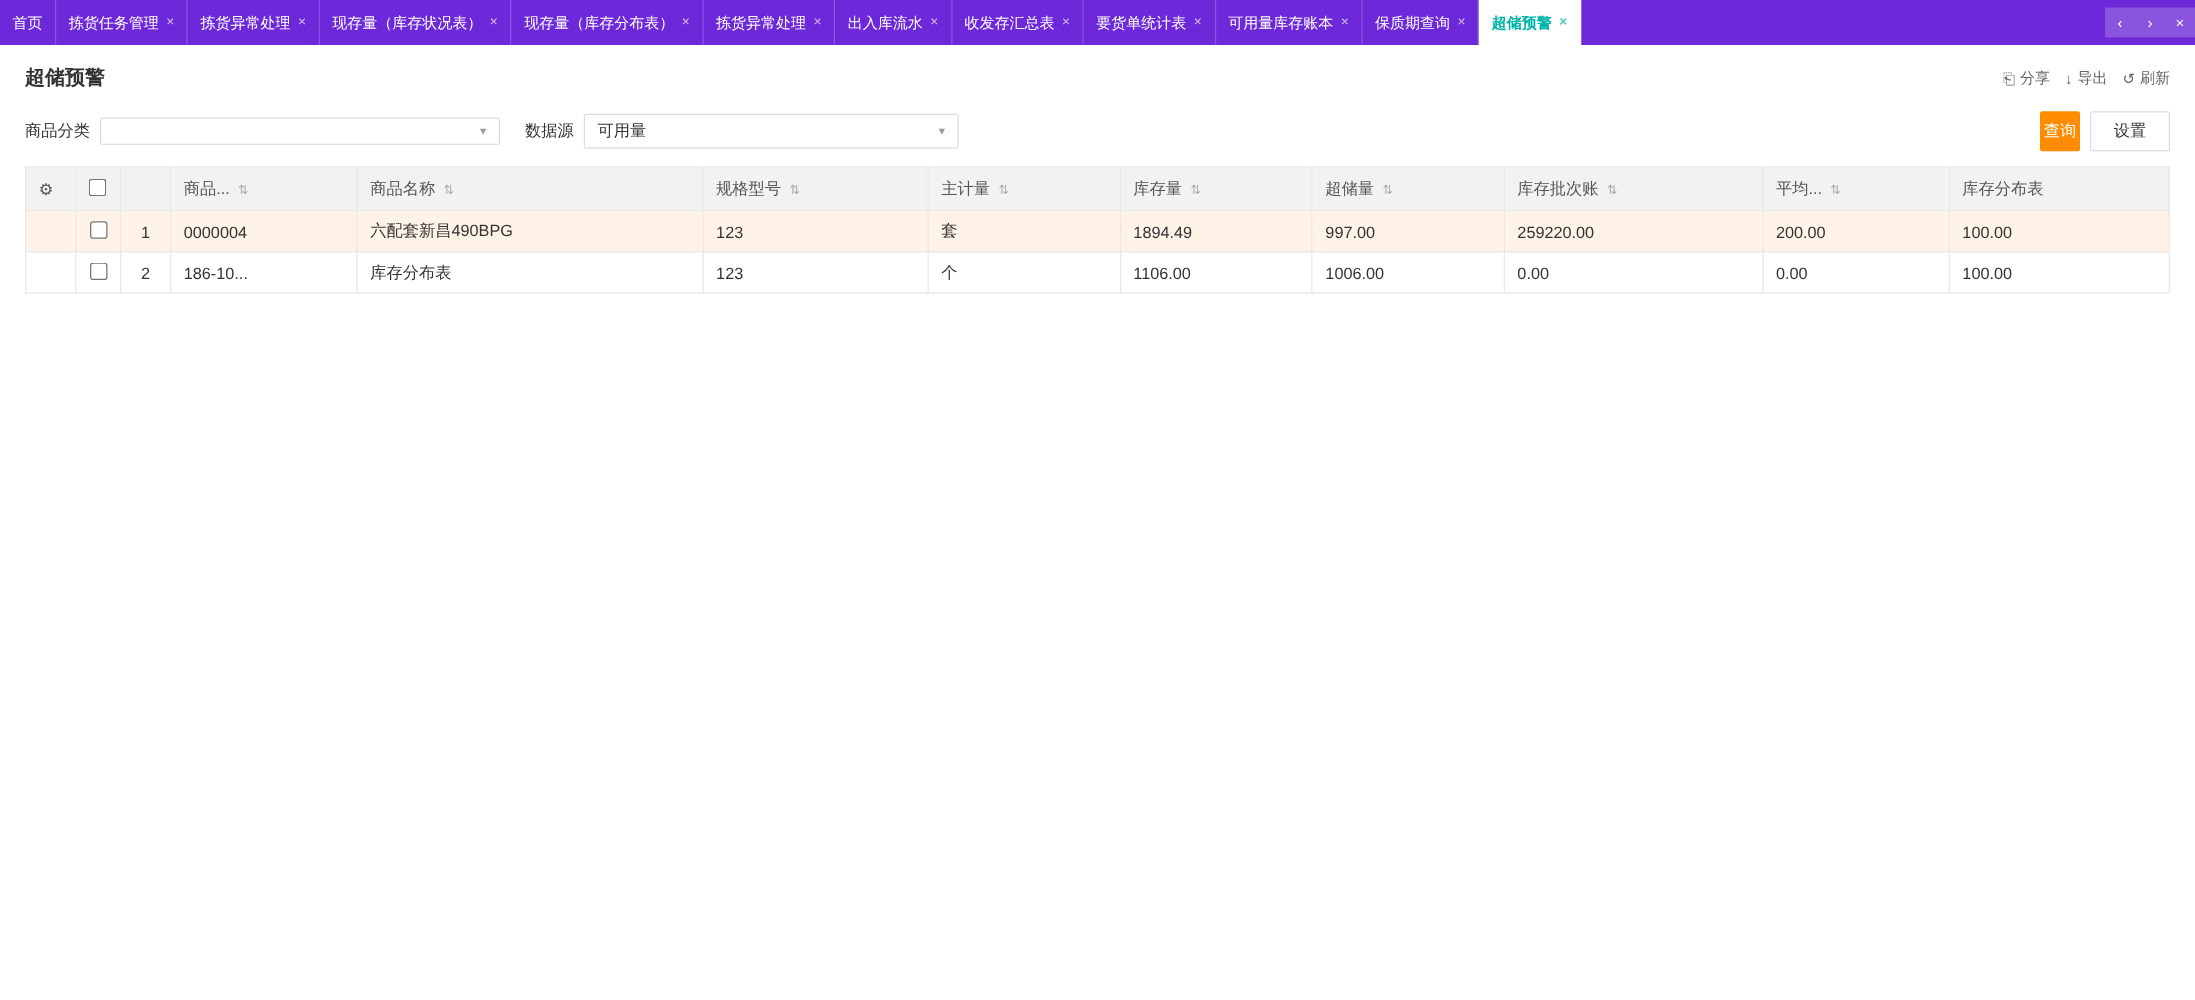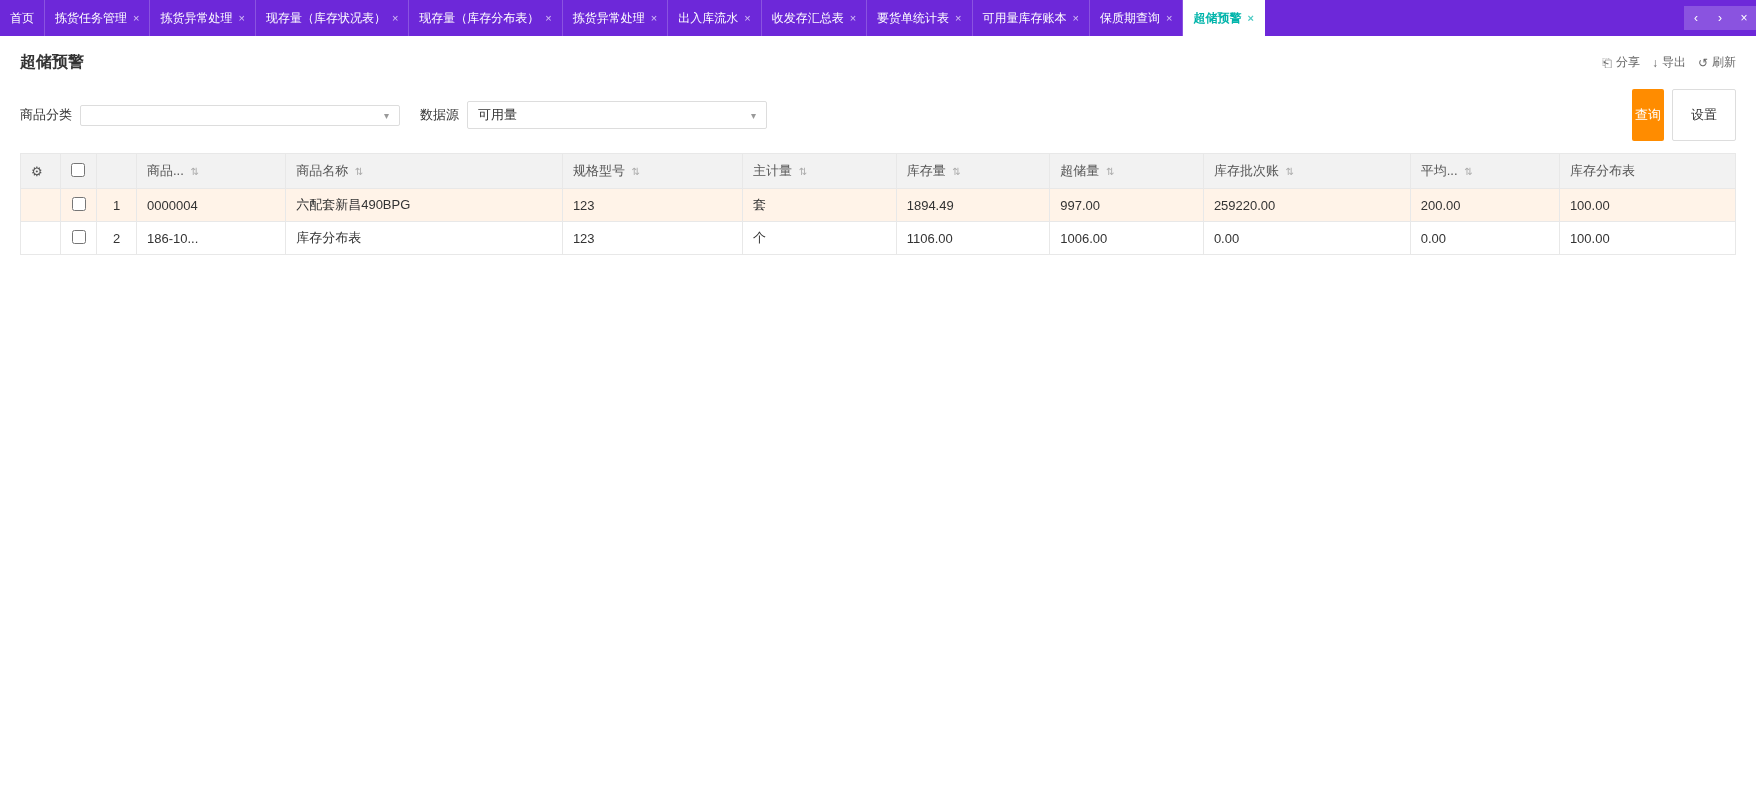--- a/index.html
+++ b/index.html
@@ -134,21 +134,21 @@
       border-radius: 2px;
       padding: 6px 3px;
       cursor: pointer;
       font-size: 13px;
     }
     .btn-settings {
       background: #fff;
       color: #333;
       border: 1px solid #ddd;
       border-radius: 2px;
-      padding: 16px 18px;
+      padding: 6px 18px;
       cursor: pointer;
       font-size: 13px;
     }
 
     
     .data-table {
       width: 100%;
       border-collapse: collapse;
       font-size: 13px;
     }

